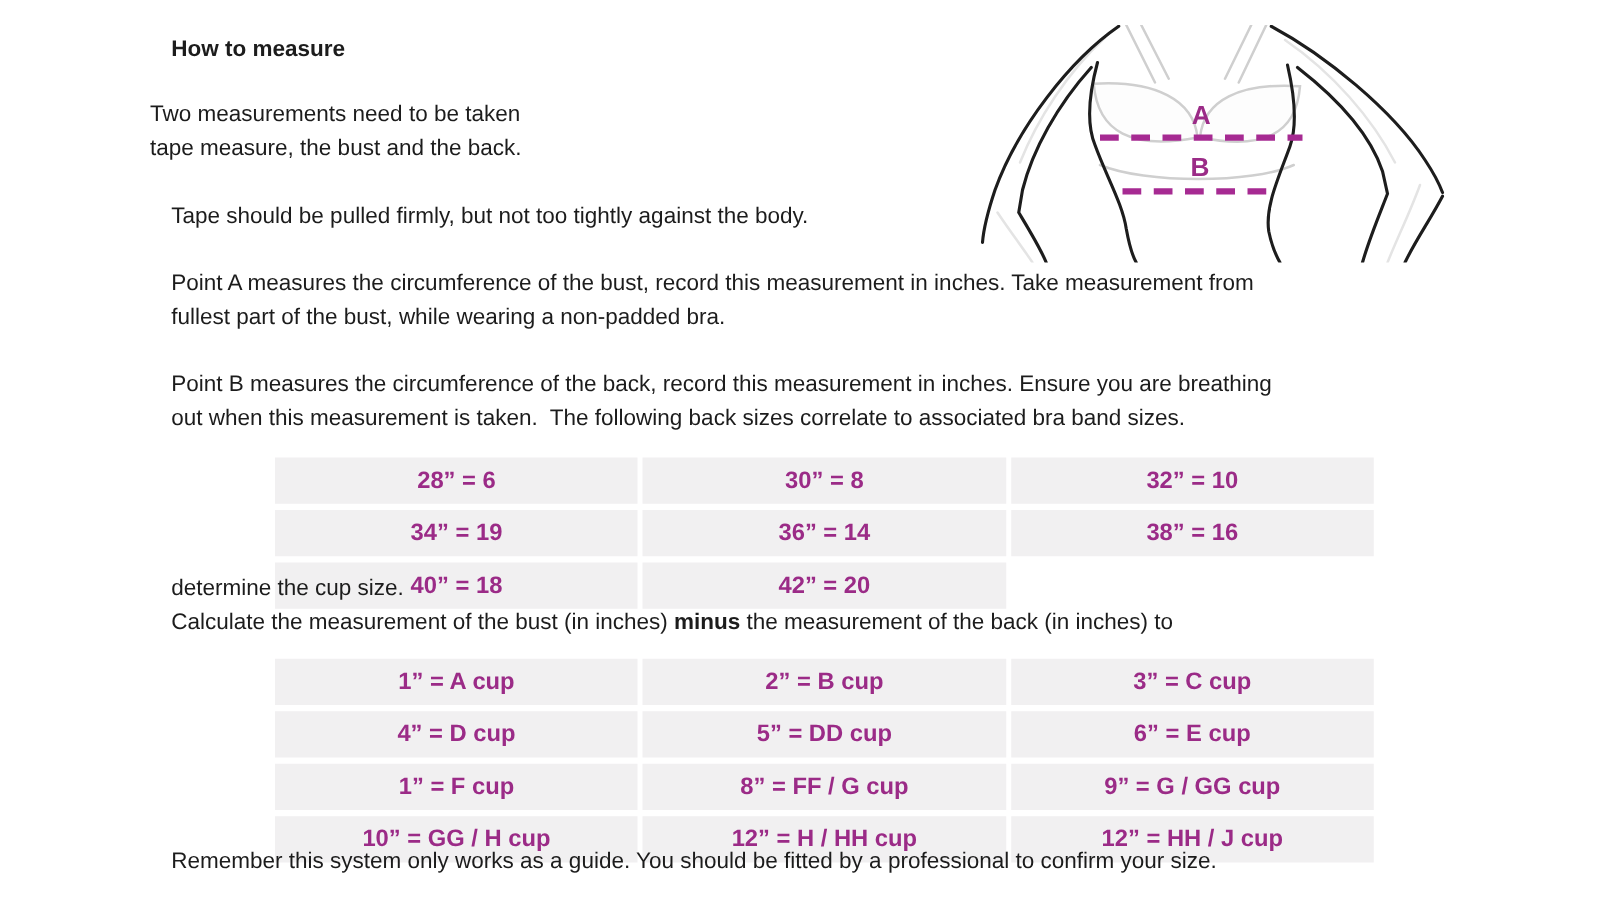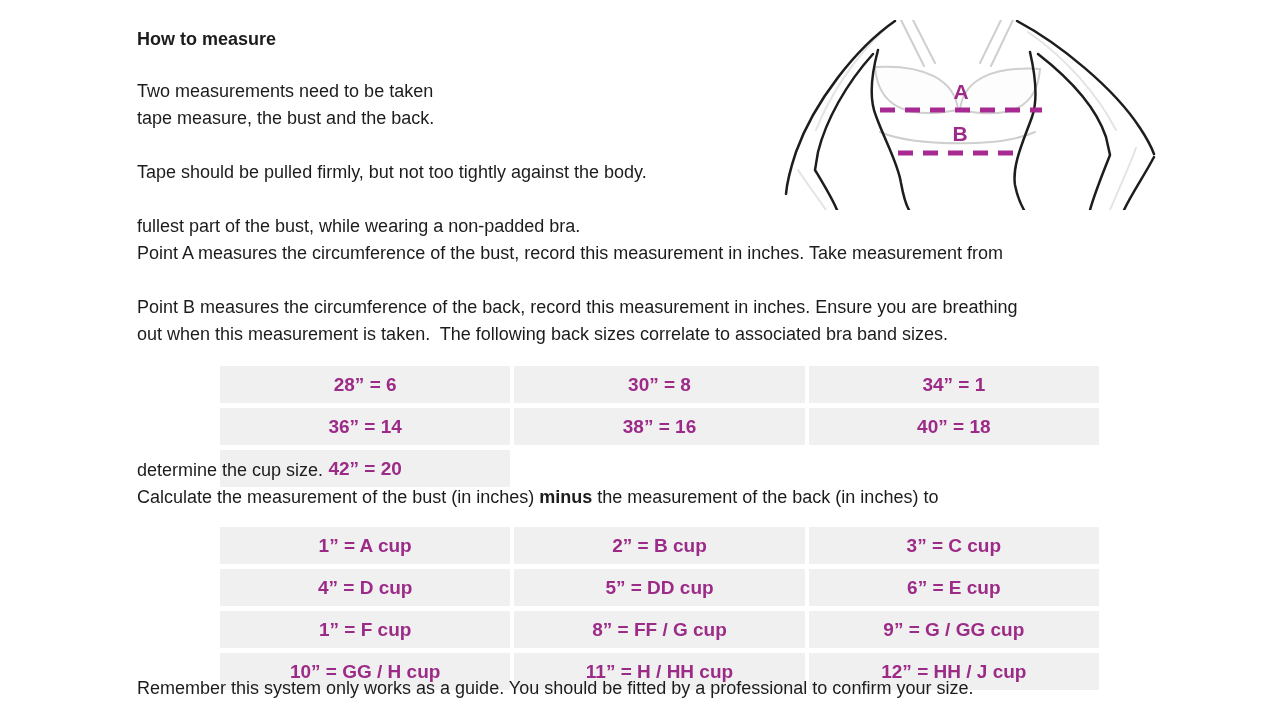--- a/index.html
+++ b/index.html
@@ -29,21 +29,21 @@
     height: 37px;
     display: flex;
     align-items: center;
     justify-content: center;
     color: #9b2b87;
     font-weight: bold;
     font-size: 19px;
   }
 
   #title     { left: 97px;  top: 26px;  }
-  #intro     { left: 97px;  top: 78px;  }
+  #intro     { left: 80px;  top: 78px;  }
   #tape-note { left: 97px;  top: 159px; }
   #point-a   { left: 97px;  top: 213px; }
   #point-b   { left: 97px;  top: 294px; }
   #band-table{ left: 180px; top: 366px; }
   #calc      { left: 97px;  top: 457px; }
   #cup-table { left: 180px; top: 527px; border-radius: 12px; }
   #footer    { left: 97px;  top: 675px; }
   #diagram   { left: 744px; top: 20px; width: 372px; height: 190px; }
 
   #diagram svg text {
@@ -61,33 +61,34 @@
 <div id="intro" class="abs body-text">
   <div class="line">Two measurements need to be taken</div>
   <div class="line">tape measure, the bust and the back.</div>
 </div>
 
 <div id="tape-note" class="abs body-text">
   <div class="line">Tape should be pulled firmly, but not too tightly against the body.</div>
 </div>
 
 <div id="point-a" class="abs body-text">
+  <div class="line">Point A measures the circumference of the bust, record this measurement in inches. Take measurement from</div>
   <div class="line">fullest part of the bust, while wearing a non-padded bra.</div>
-  <div class="line">Point A measures the circumference of the bust, record this measurement in inches. Take measurement from</div>
 </div>
 
 <div id="point-b" class="abs body-text">
   <div class="line">Point B measures the circumference of the back, record this measurement in inches. Ensure you are breathing</div>
   <div class="line">out when this measurement is taken.  The following back sizes correlate to associated bra band sizes.</div>
 </div>
 
 <div id="band-table" class="abs grid-table">
   <div class="cell">28” = 6</div>
   <div class="cell">30” = 8</div>
-  <div class="cell">34” = 1</div>
+  <div class="cell">32” = 10</div>
+  <div class="cell">34” = 19</div>
   <div class="cell">36” = 14</div>
   <div class="cell">38” = 16</div>
   <div class="cell">40” = 18</div>
   <div class="cell">42” = 20</div>
 </div>
 
 <div id="calc" class="abs body-text">
   <div class="line">determine the cup size.</div>
   <div class="line"><span>Calculate the measurement of the bust (in inches) </span><span class="bold">minus</span><span> the measurement of the back (in inches) to</span></div>
 </div>
@@ -96,21 +97,21 @@
   <div class="cell">1” = A cup</div>
   <div class="cell">2” = B cup</div>
   <div class="cell">3” = C cup</div>
   <div class="cell">4” = D cup</div>
   <div class="cell">5” = DD cup</div>
   <div class="cell">6” = E cup</div>
   <div class="cell">1” = F cup</div>
   <div class="cell">8” = FF / G cup</div>
   <div class="cell">9” = G / GG cup</div>
   <div class="cell">10” = GG / H cup</div>
-  <div class="cell">11” = H / HH cup</div>
+  <div class="cell">12” = H / HH cup</div>
   <div class="cell">12” = HH / J cup</div>
 </div>
 
 <div id="footer" class="abs body-text">
   <div class="line">Remember this system only works as a guide. You should be fitted by a professional to confirm your size.</div>
 </div>
 
 <div id="diagram" class="abs">
   <svg viewBox="0 0 372 190" width="372" height="190">
 

